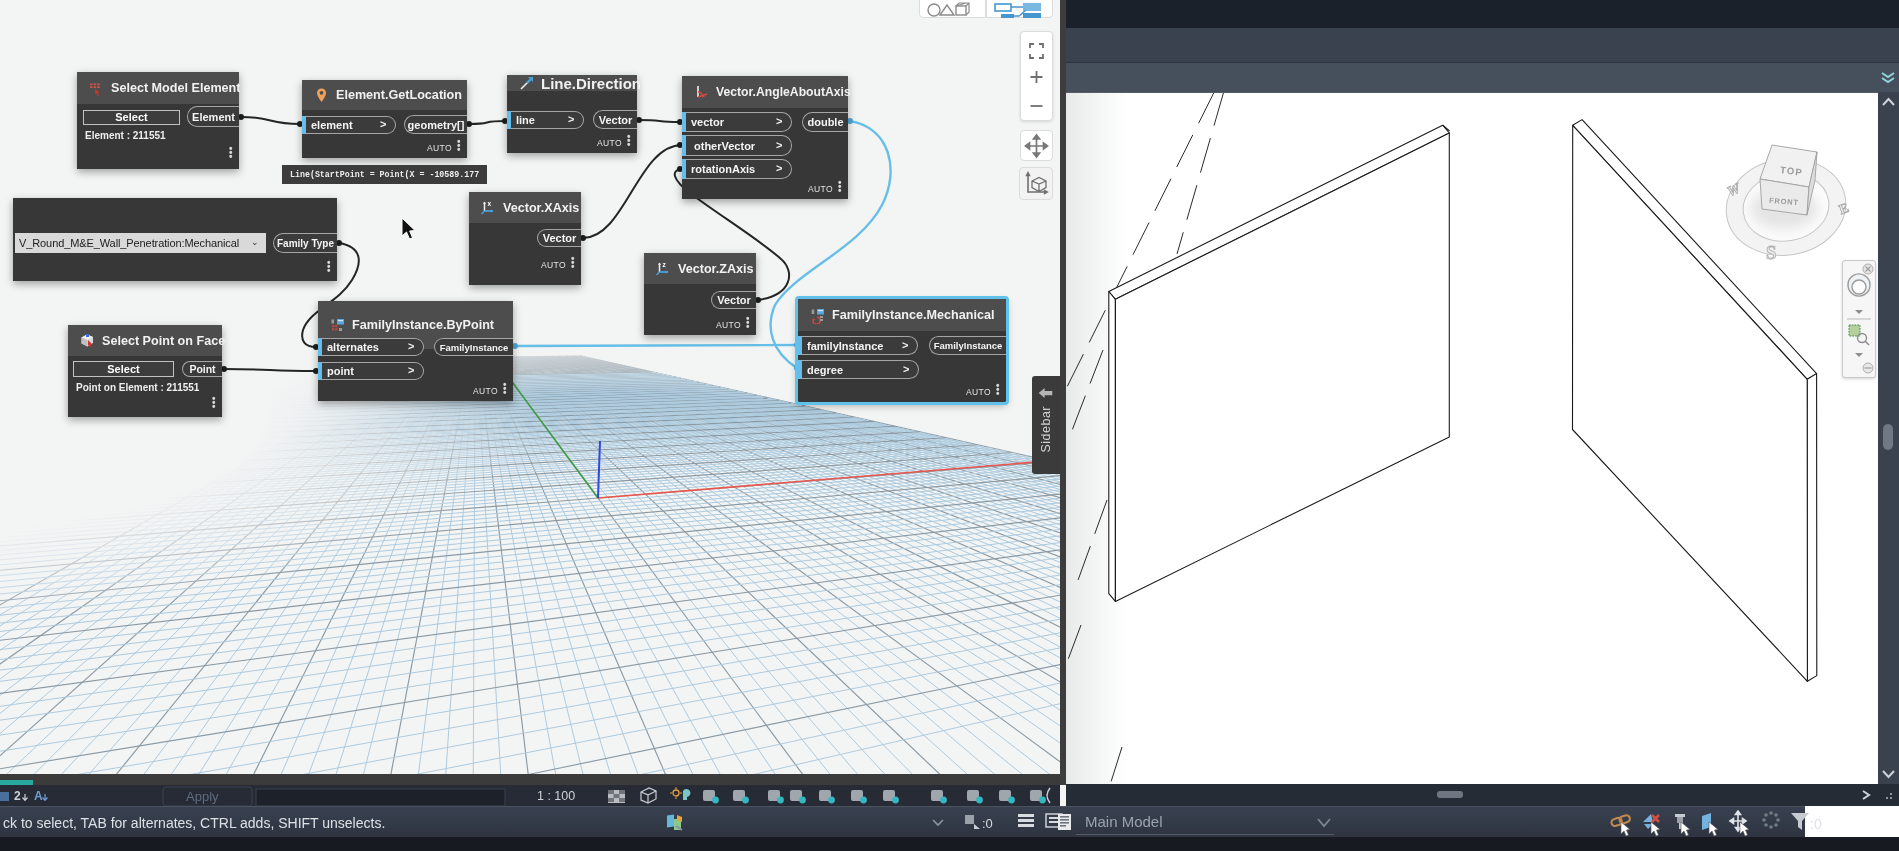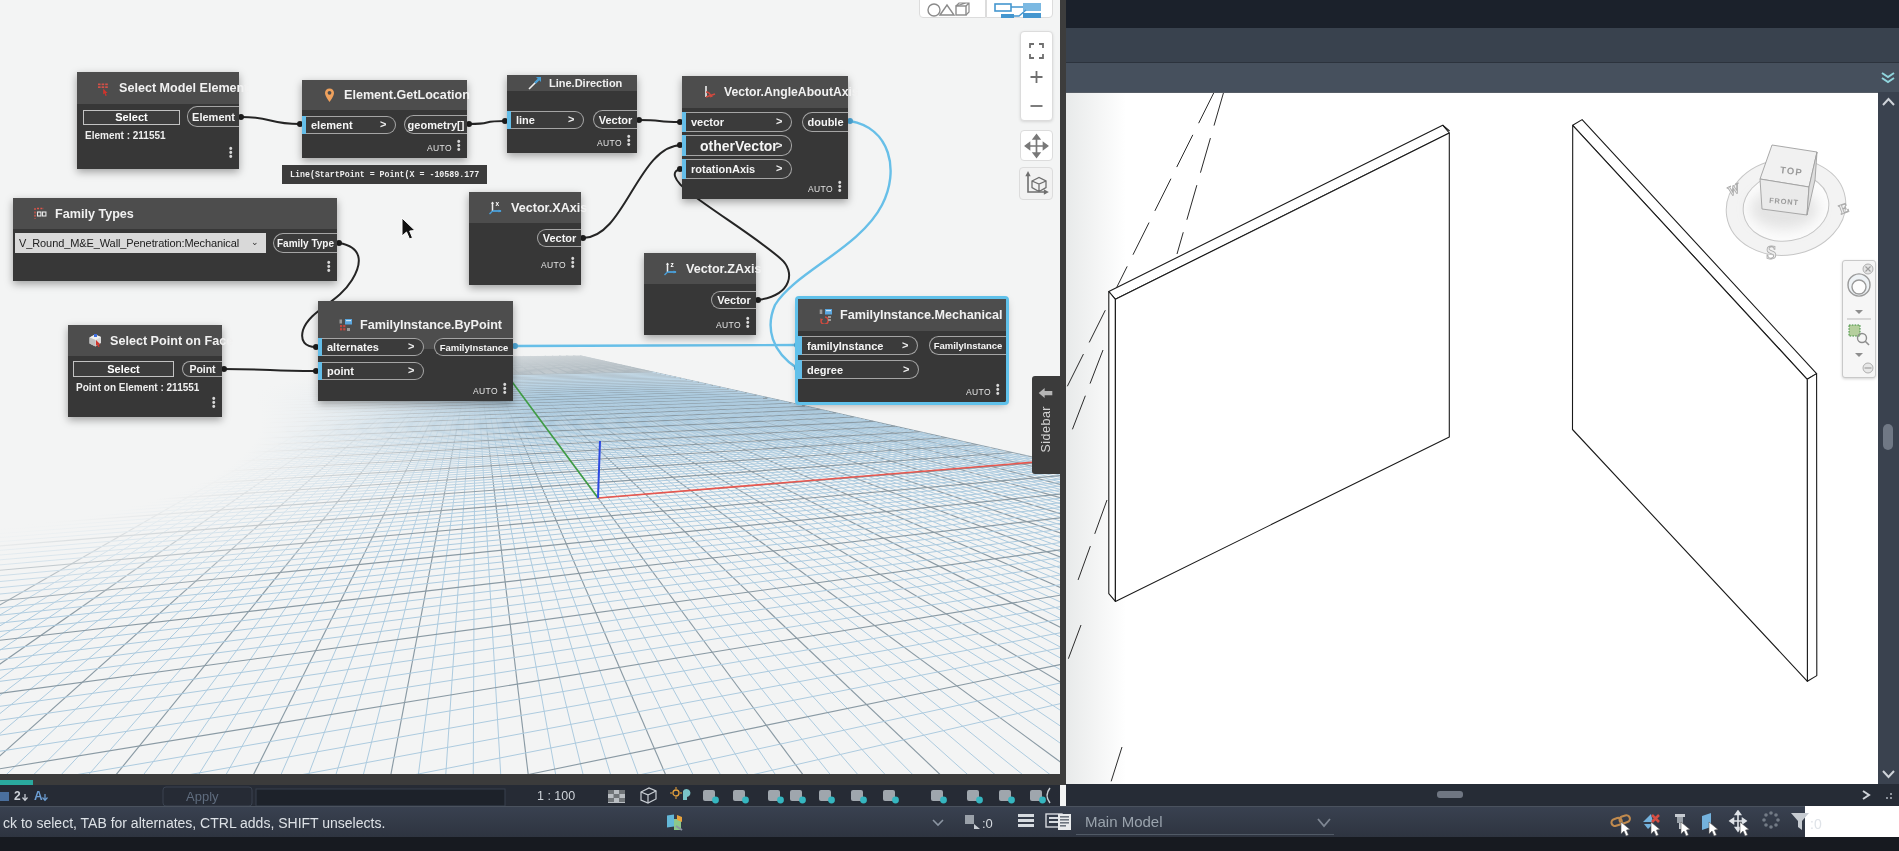--- a/index.html
+++ b/index.html
@@ -3,21 +3,21 @@
 *{margin:0;padding:0;box-sizing:border-box;}
 html,body{width:1899px;height:851px;overflow:hidden;background:#f3f4f4;font-family:"Liberation Sans",sans-serif;}
 .abs{position:absolute;}
 #dyn{position:absolute;left:0;top:0;width:1060px;height:785px;background:#f3f4f4;overflow:hidden;}
 #divider{position:absolute;left:1060px;top:0;width:6px;height:785px;background:#3d3d3d;}
 #fog{position:absolute;left:0;top:0;width:1060px;height:785px;
  background:
   radial-gradient(ellipse 620px 200px at -80px 420px, rgba(243,244,244,1) 0px, rgba(243,244,244,1) 341px, rgba(243,244,244,0) 620px),
   radial-gradient(circle at 632px 1543px, rgba(243,244,244,0) 1150px, rgba(243,244,244,1) 1212px);}
 .node{position:absolute;background:#373737;box-shadow:0 3px 8px rgba(0,0,0,.35);}
-.ntit{position:absolute;left:0;top:0;right:0;background:#4d4d4d;display:flex;align-items:center;padding-left:19px;color:#f1f1f1;font-weight:bold;white-space:nowrap;}
+.ntit{position:absolute;left:0;top:0;right:0;background:#4d4d4d;display:flex;align-items:center;padding-left:11px;color:#f1f1f1;font-weight:bold;white-space:nowrap;}
 .ntit span{margin-left:6px;}
 .pin,.pout{position:absolute;background:#3b3b3b;border:1px solid #a5a5a5;color:#f5f5f5;font-weight:bold;display:flex;align-items:center;}
 .pin{left:0;border-left:none;border-radius:0 10px 10px 0;}
 .pout{border-right:none;border-radius:10px 0 0 10px;justify-content:center;}
 .cy{position:absolute;left:0;width:4px;background:#64bee9;}
 .arr{position:absolute;font-weight:bold;color:#f0f0f0;}
 .auto{position:absolute;font-size:8.5px;font-weight:normal;color:#e3e3e3;letter-spacing:.4px;}
 .dots{position:absolute;color:#d8d8d8;font-size:10px;line-height:4px;font-weight:bold;text-align:center;}
 .selbtn{position:absolute;background:#3d3d3d;border:1px solid #c2c2c2;color:#fff;font-weight:bold;text-align:center;}
 .ninfo{position:absolute;color:#efefef;font-weight:bold;}
@@ -474,21 +474,21 @@
         <span>Element.GetLocation</span>
       </div>
       <div class="pin" style="top:36px;width:94px;height:18px;font-size:11px;padding-left:9px">element</div>
       <div class="cy" style="top:36px;height:18px"></div>
       <div class="arr" style="top:38.0px;left:78px;font-size:11px">&gt;</div>
       <div class="pout" style="left:102px;top:35px;width:63px;height:19px;font-size:11px">geometry[]</div>
       <div class="auto" style="left:125px;top:63px">AUTO</div>
       <div class="dots" style="left:155px;top:60px">•<br>•<br>•</div>
     </div>
     <div class="node" style="left:507px;top:75px;width:130px;height:78px">
-      <div class="ntit" style="height:16px;font-size:11px">
+      <div class="ntit" style="height:16px;font-size:15px">
         <svg width="17" height="17" viewBox="0 0 17 17" style="flex:none">
           <line x1="3" y1="14" x2="12" y2="5" stroke="#efefef" stroke-width="1.6"></line>
           <path d="M10 2 L15 2 L15 7 Z" fill="#47a0d7"></path>
           <line x1="9" y1="8" x2="13" y2="4" stroke="#47a0d7" stroke-width="2.4"></line>
         </svg>
         <span>Line.Direction</span>
       </div>
       <div class="pin" style="top:36px;width:77px;height:18px;font-size:11px;padding-left:9px">line</div>
       <div class="cy" style="top:36px;height:18px"></div>
       <div class="arr" style="top:38.0px;left:61px;font-size:11px">&gt;</div>
@@ -502,44 +502,31 @@
           <line x1="5" y1="2" x2="5" y2="13" stroke="#efefef" stroke-width="1.6"></line>
           <line x1="5" y1="13" x2="14" y2="10" stroke="#d44a3f" stroke-width="1.6"></line>
           <path d="M5 8 A5 5 0 0 1 9.5 11.5" fill="none" stroke="#d44a3f" stroke-width="1.3"></path>
           <path d="M9 13.5 l3-1 -2.5-1.8 Z" fill="#d44a3f"></path>
         </svg>
         <span>Vector.AngleAboutAxis</span>
       </div>
       <div class="pin" style="top:36px;width:110px;height:20px;font-size:11px;padding-left:9px">vector</div>
       <div class="cy" style="top:36px;height:20px"></div>
       <div class="arr" style="top:39.0px;left:94px;font-size:11px">&gt;</div>
-      <div class="pin" style="top:59px;width:110px;height:21px;font-size:14px;padding-left:18px">otherVector</div>
+      <div class="pin" style="top:59px;width:110px;height:21px;font-size:11px;padding-left:12px">otherVector</div>
       <div class="cy" style="top:59px;height:21px"></div>
       <div class="arr" style="top:62.5px;left:94px;font-size:11px">&gt;</div>
       <div class="pin" style="top:83px;width:110px;height:20px;font-size:11px;padding-left:9px">rotationAxis</div>
       <div class="cy" style="top:83px;height:20px"></div>
       <div class="arr" style="top:86.0px;left:94px;font-size:11px">&gt;</div>
       <div class="pout" style="left:120px;top:36px;width:46px;height:20px;font-size:11px">double</div>
       <div class="auto" style="left:126px;top:108px">AUTO</div>
       <div class="dots" style="left:156px;top:105px">•<br>•<br>•</div>
     </div>
     <div class="node" style="left:13px;top:198px;width:324px;height:83px">
-      <div class="ntit" style="height:31px;font-size:12.6px">
-        <svg width="17" height="17" viewBox="0 0 17 17" style="flex:none">
-          <g stroke="#e0564a" stroke-width="1.3" stroke-dasharray="2 1.4" fill="none">
-            <line x1="3" y1="3" x2="3" y2="14"></line>
-            <line x1="5" y1="3.5" x2="12" y2="3.5"></line>
-          </g>
-          <g fill="none" stroke="#e8e8e8" stroke-width="1.1">
-            <rect x="5.5" y="7" width="3.4" height="4"></rect>
-            <rect x="10.5" y="7" width="3.4" height="4"></rect>
-          </g>
-        </svg>
-        <span>Family Types</span>
-      </div>
       <div style="position:absolute;left:2px;top:35px;width:251px;height:20px;background:#d9d9d9;color:#202020;font-size:11px;line-height:20px;padding-left:4px;white-space:nowrap;overflow:hidden;letter-spacing:-0.1px">V_Round_M&amp;E_Wall_Penetration:Mechanical</div>
       <div style="position:absolute;left:238px;top:35px;width:14px;height:20px;line-height:19px;font-size:9px;color:#333;background:#d9d9d9">⌄</div>
       <div class="pout" style="left:260px;top:35px;width:64px;height:20px;font-size:10px">Family Type</div>
       <div class="dots" style="left:314px;top:63px">•<br>•<br>•</div>
     </div>
     <div class="node" style="left:469px;top:192px;width:112px;height:93px">
       <div class="ntit" style="height:31px;font-size:12.6px">
         <svg width="17" height="17" viewBox="0 0 17 17" style="flex:none">
           <line x1="4.5" y1="3" x2="4.5" y2="12" stroke="#efefef" stroke-width="1.5"></line>
           <line x1="4.5" y1="12" x2="13" y2="12" stroke="#4a9fd8" stroke-width="1.8"></line>

